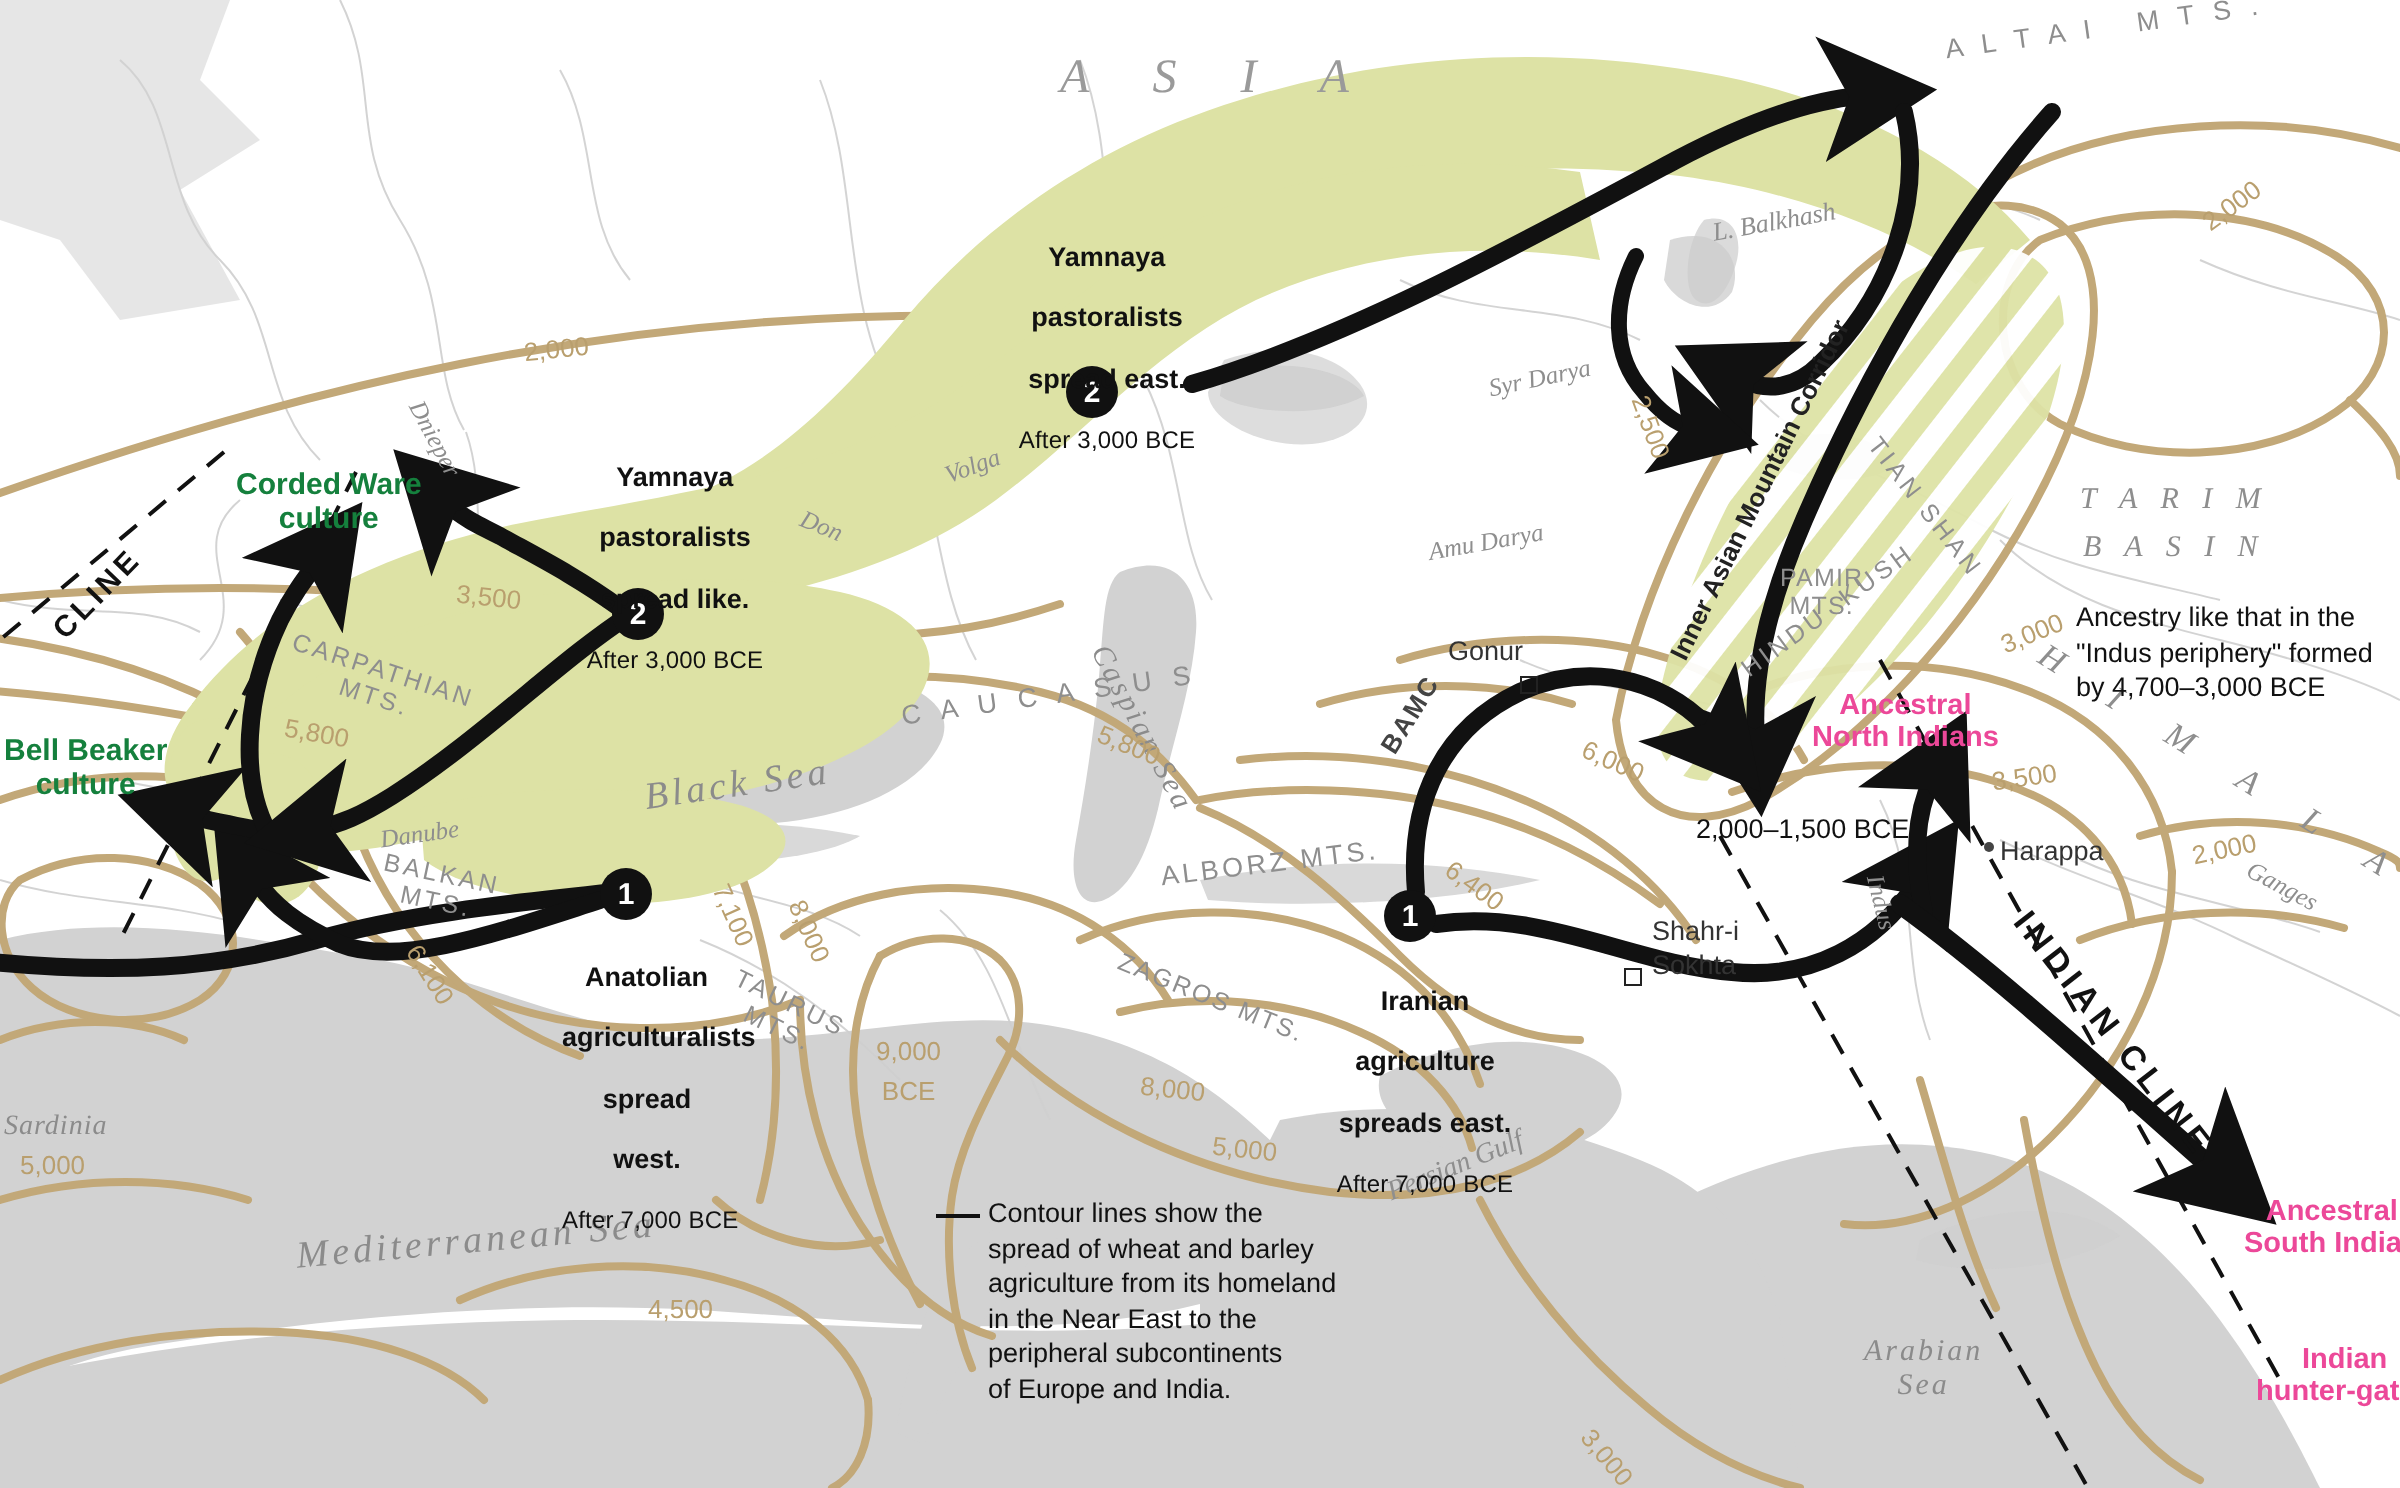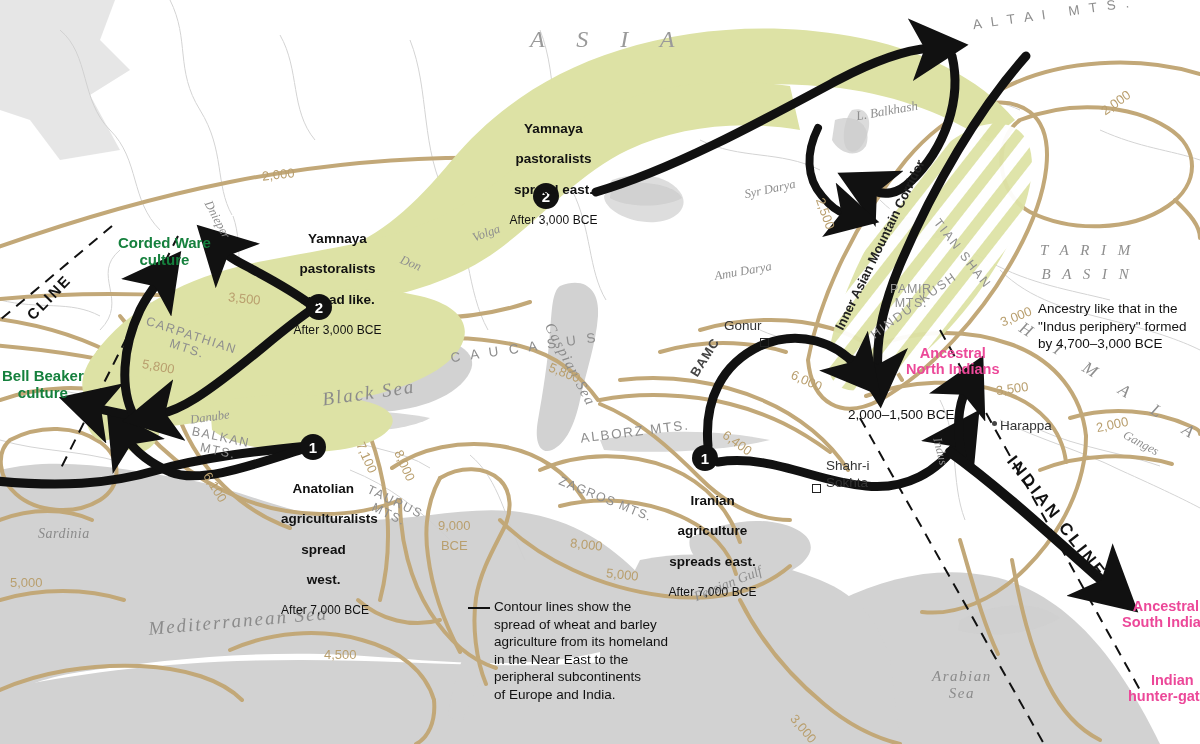--- a/index.html
+++ b/index.html
@@ -274,21 +274,21 @@
   </svg>
 
   <div class="lbl cont" style="left:530px;top:26px;">A S I A</div>
 
   <div class="lbl sea" style="left:322px;top:382px;transform:rotate(-8deg);">Black Sea</div>
   <div class="lbl sea sm" style="left:556px;top:320px;transform:rotate(62deg);transform-origin:left top;">Caspian Sea</div>
   <div class="lbl sea" style="left:148px;top:610px;transform:rotate(-5deg);">Mediterranean Sea</div>
   <div class="lbl sea sm" style="left:932px;top:668px;text-align:center;">Arabian
 Sea</div>
   <div class="lbl river" style="left:692px;top:576px;transform:rotate(-22deg);font-size:14px;">Persian Gulf</div>
-  <div class="lbl sea sm" style="left:2px;top:526px;font-size:14px;letter-spacing:.5px;margin-left:36px;">Sardinia</div>
+  <div class="lbl sea sm" style="left:2px;top:556px;font-size:14px;letter-spacing:.5px;">Sardinia</div>
   <div class="lbl river" style="left:856px;top:104px;transform:rotate(-10deg);font-size:13px;">L. Balkhash</div>
 
   <div class="lbl mts" style="left:972px;top:6px;font-size:13.5px;letter-spacing:3px;transform:rotate(-8deg);">A L T A I   M T S .</div>
   <div class="lbl mts" style="left:142px;top:328px;transform:rotate(18deg);text-align:center;">CARPATHIAN
 MTS.</div>
   <div class="lbl mts" style="left:190px;top:430px;transform:rotate(12deg);text-align:center;">BALKAN
 MTS.</div>
   <div class="lbl mts" style="left:450px;top:340px;font-size:13.5px;letter-spacing:3.4px;transform:rotate(-8deg);">C A U C A S U S</div>
   <div class="lbl mts" style="left:580px;top:424px;font-size:13.5px;letter-spacing:1.8px;transform:rotate(-7deg);">ALBORZ MTS.</div>
   <div class="lbl mts" style="left:362px;top:494px;transform:rotate(26deg);text-align:center;">TAURUS

